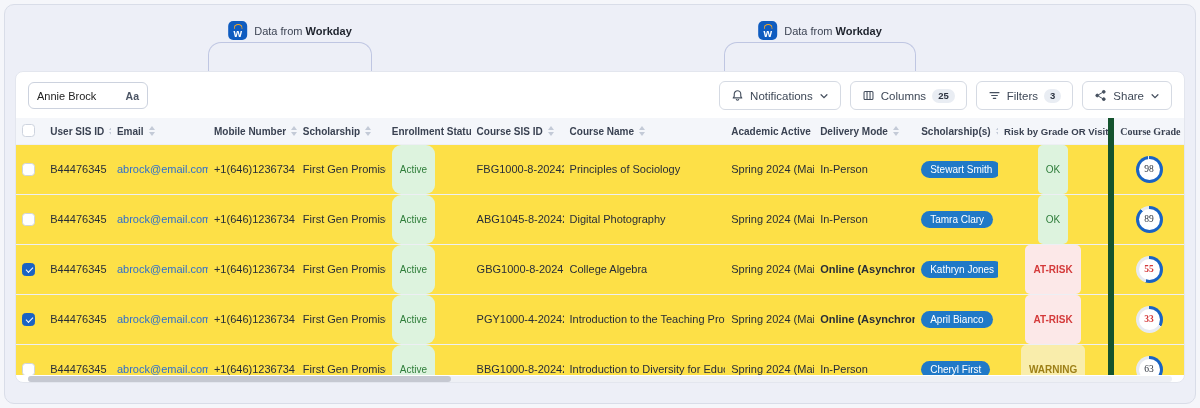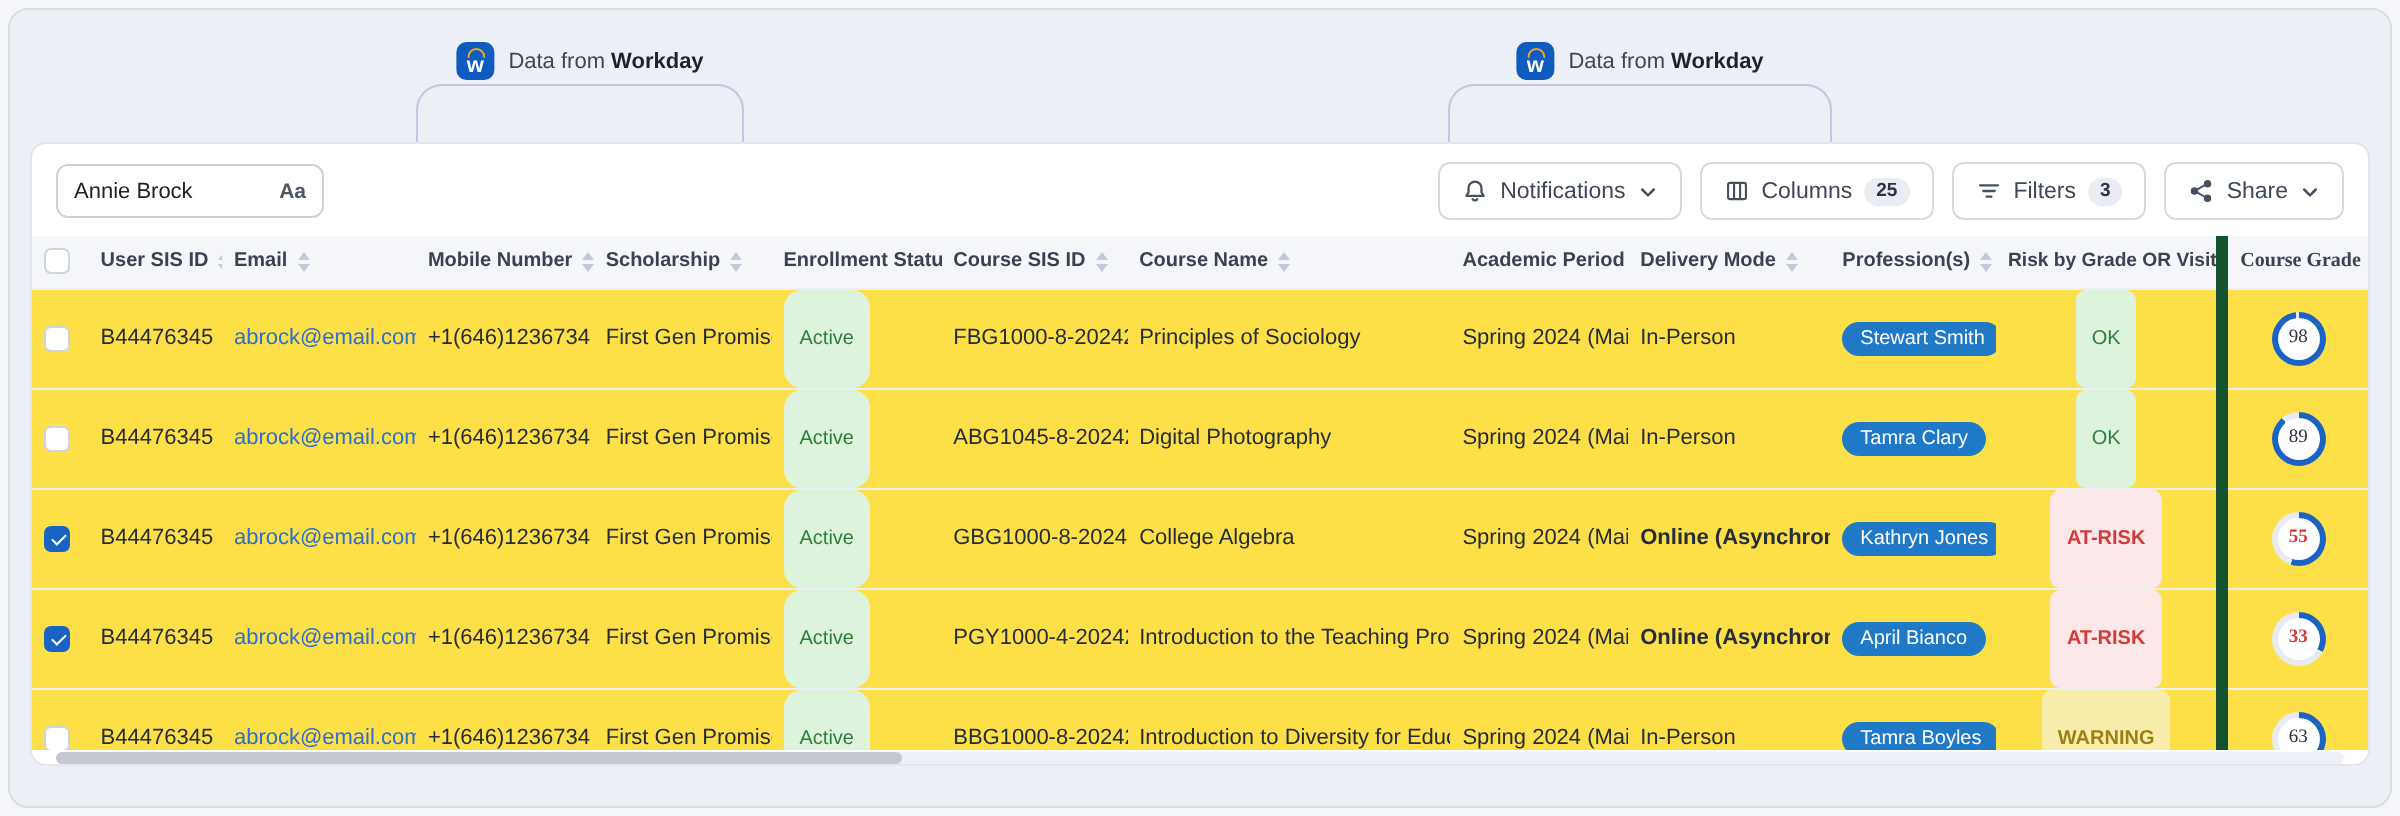--- a/index.html
+++ b/index.html
@@ -25,21 +25,21 @@
   .g2 { left:719px; width:192px; }
 
   
   .card { position:absolute; top:66px; left:10px; right:10px; bottom:20px;
     background:#fff; border:1px solid #e3e6ee; border-radius:8px;
     display:flex; flex-direction:column; overflow:hidden; }
 
   
   .toolbar { display:flex; justify-content:space-between; align-items:center; padding:9px 12px 8px; }
   .search-box { display:flex; align-items:center; justify-content:space-between;
-    width:134px; height:27px; border:1px solid #ccd2de; border-radius:6px; padding:0 8px; background:#fff; }
+    width:120px; height:27px; border:1px solid #ccd2de; border-radius:6px; padding:0 8px; background:#fff; }
   .search-box input { border:none; outline:none; width:80px; font-size:11px; color:#222;
     font-family:"Liberation Sans", sans-serif; background:transparent; }
   .case-toggle { font-size:10.5px; font-weight:bold; color:#4c5565; cursor:pointer; }
   .btn-row { display:flex; gap:9px; }
   .tbtn { display:flex; align-items:center; gap:6px; height:29px; padding:0 11px;
     background:#fff; border:1px solid #d5dae3; border-radius:6px;
     font-size:11.5px; color:#3e4857; cursor:pointer; }
   .tbtn svg { display:block; }
   .count-badge { background:#e9edf3; color:#2d3441; font-size:9.5px; font-weight:bold;
     border-radius:8px; padding:1.5px 6px; }
@@ -201,26 +201,26 @@
                 </span></th>
               <th class="c-enrollment_status"><span class="hlbl">Enrollment Status</span></th>
               <th class="c-course_sis_id"><span class="hlbl">Course SIS ID</span><span class="sort">
                   <i class="up"></i>
                   <i class="dn"></i>
                 </span></th>
               <th class="c-course_name"><span class="hlbl">Course Name</span><span class="sort">
                   <i class="up"></i>
                   <i class="dn"></i>
                 </span></th>
-              <th class="c-academic_period"><span class="hlbl">Academic Period</span></th>
+              <th class="c-academic_period"><span class="hlbl">Academic Active</span></th>
               <th class="c-delivery_mode"><span class="hlbl">Delivery Mode</span><span class="sort">
                   <i class="up"></i>
                   <i class="dn"></i>
                 </span></th>
-              <th class="c-instructors"><span class="hlbl">Profession(s)</span><span class="sort">
+              <th class="c-instructors"><span class="hlbl">Scholarship(s)</span><span class="sort">
                   <i class="up"></i>
                   <i class="dn"></i>
                 </span></th>
               <th class="c-risk center"><span class="hlbl">Risk by Grade OR Visit &amp; Time</span></th>
               <th class="c-course_grade center"><span class="hlbl">Course Grade</span></th>
             </tr>
           </thead>
         <tbody id="table-body">
             <tr>
               <td class="c-cb">
@@ -312,21 +312,21 @@
               </td>
               <td class="c-user_sis_id">B44476345</td>
               <td class="c-email"><span class="link">abrock@email.com</span></td>
               <td class="c-mobile">+1(646)1236734</td>
               <td class="c-scholarship">First Gen Promise</td>
               <td class="c-enrollment_status"><span class="badge green">Active</span></td>
               <td class="c-course_sis_id">BBG1000-8-202421</td>
               <td class="c-course_name">Introduction to Diversity for Education</td>
               <td class="c-academic_period">Spring 2024 (Main)</td>
               <td class="c-delivery_mode">In-Person</td>
-              <td class="c-instructors"><span class="pill">Tamra Boyles</span></td>
+              <td class="c-instructors"><span class="pill">Cheryl First</span></td>
               <td class="c-risk center"><span class="badge warning">WARNING</span></td>
               <td class="c-course_grade center">
                 <div class="ring" style="--p: 63%;">
                   <span class="num">63</span>
                 </div>
               </td>
             </tr>
           </tbody>
       </table>
     </div>

